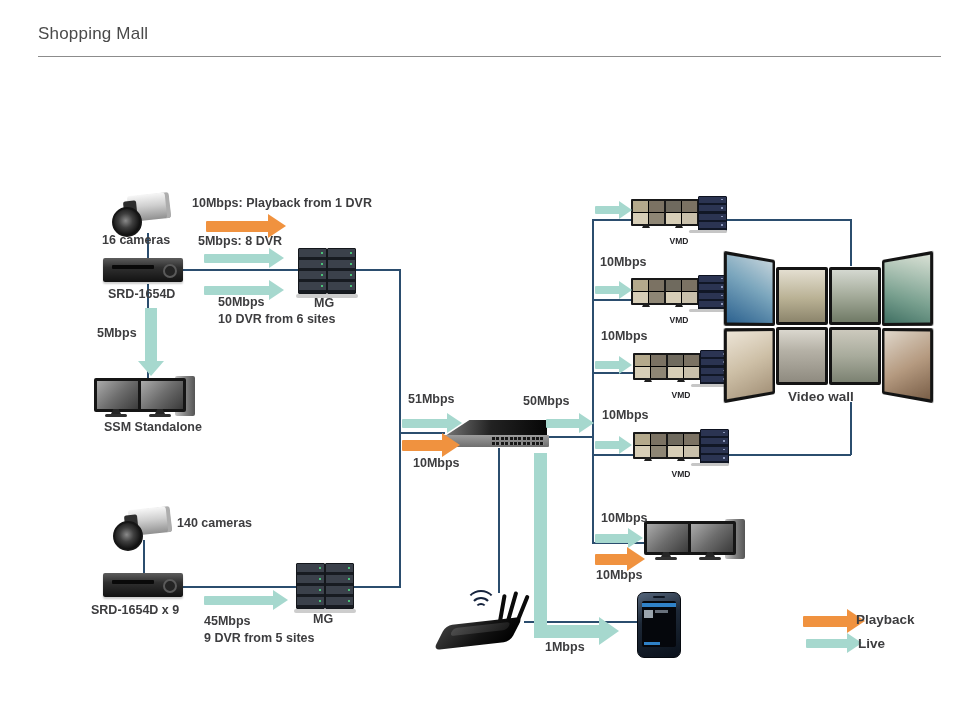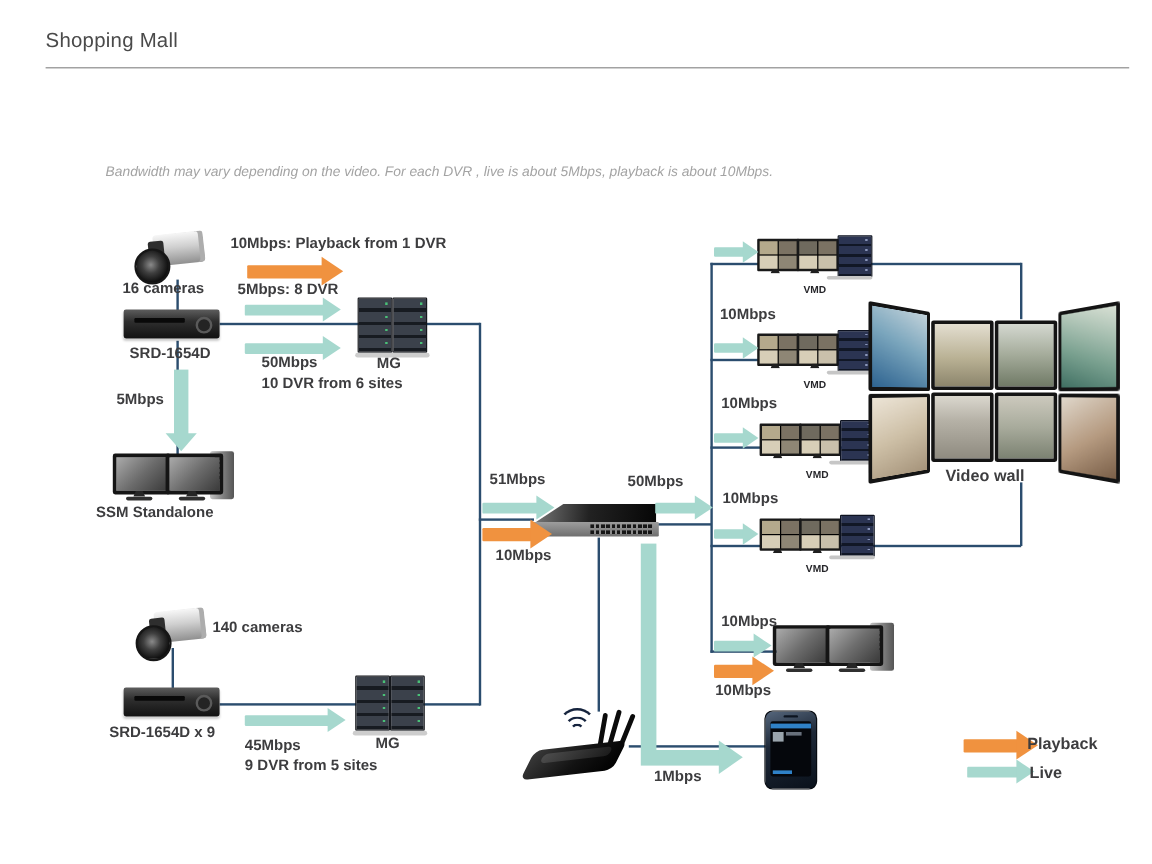--- a/index.html
+++ b/index.html
@@ -133,21 +133,20 @@
   .s7{background:linear-gradient(180deg,#ccc9bd 0%,#a8ab9c 50%,#7c8272 100%)}
   .s8{background:linear-gradient(150deg,#e0d8cc 0%,#b59a80 55%,#7a5f48 100%)}
 </style>
 </head>
 <body>
 
 <div id="slide">
 
   <div class="crumb">Shopping Mall</div>
   <div class="rule"></div>
-  <div class="subtitle">Bandwidth may vary depending on the video. For each DVR ,  live is about 5Mbps, playback is about 10Mbps.</div>
 
   <div class="ln lnv" style="left:147px;top:233px;height:30px"></div>
   <div class="ln lnh" style="left:183px;top:269px;width:117px"></div>
   <div class="ln lnh" style="left:352px;top:269px;width:48px"></div>
   <div class="ln lnv" style="left:399px;top:269px;height:319px"></div>
   <div class="ln lnh" style="left:399px;top:432px;width:46px"></div>
   <div class="ln lnh" style="left:548px;top:436px;width:45px"></div>
   <div class="ln lnv" style="left:147px;top:284px;height:95px"></div>
   <div class="ln lnv" style="left:143px;top:540px;height:36px"></div>
   <div class="ln lnh" style="left:183px;top:586px;width:114px"></div>
@@ -207,21 +206,21 @@
 
   <div class="dev ws" style="left:94px;top:376px">
     <div class="tower"></div>
     <div class="mon m1"></div>
     <div class="mon m2"></div>
     <div class="st s1"></div>
       <div class="st s2"></div>
     <div class="sb sb1"></div>
       <div class="sb sb2"></div>
   </div>
-  <div class="lbl" style="left:80px;top:420px">SSM Standalone</div>
+  <div class="lbl" style="left:104px;top:420px">SSM Standalone</div>
 
   <div class="dev cam" style="left:113px;top:506px">
     <div class="body"></div>
       <div class="front"></div>
       <div class="lens"></div>
   </div>
   <div class="lbl" style="left:177px;top:516px">140 cameras</div>
 
   <div class="dev dvr" style="left:103px;top:573px"></div>
   <div class="lbl" style="left:91px;top:603px">SRD-1654D x 9</div>

